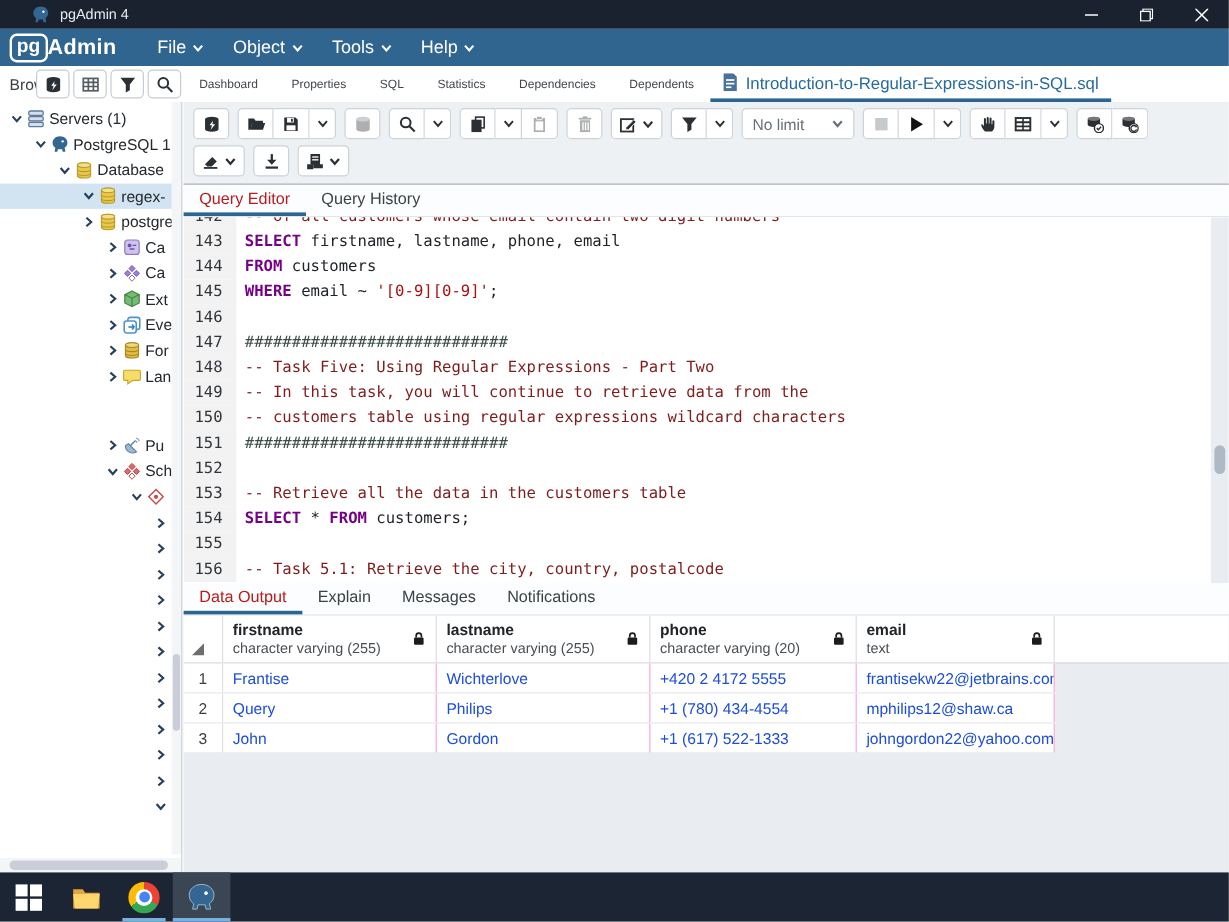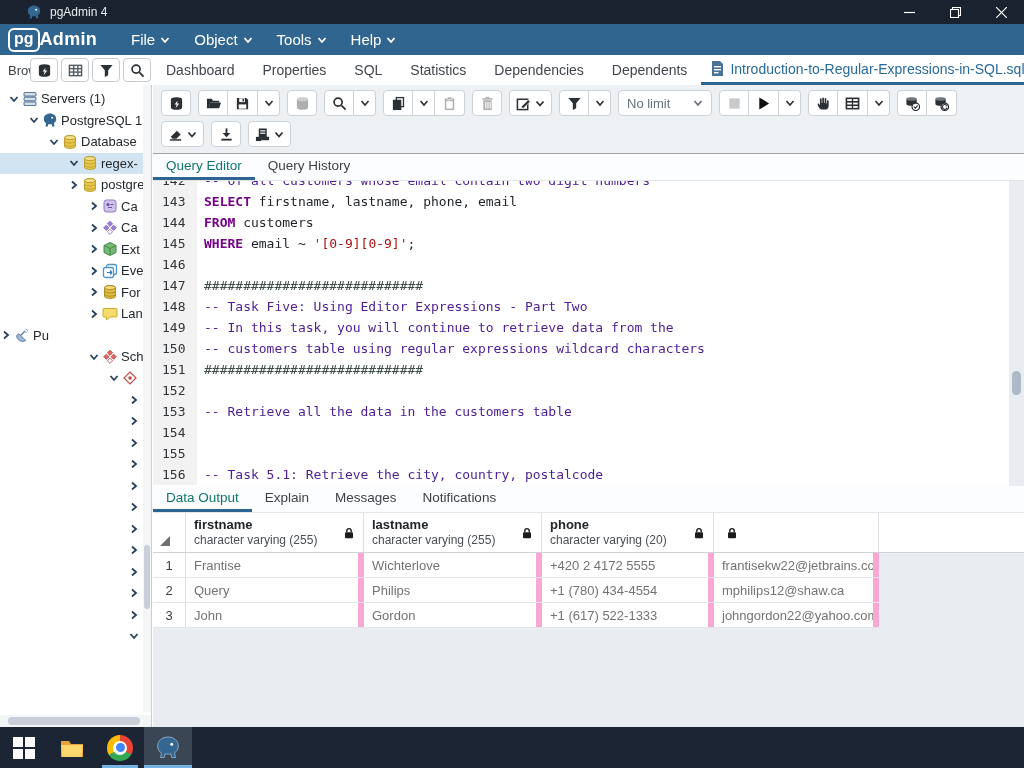--- a/index.html
+++ b/index.html
@@ -21,21 +21,21 @@
   .menu-item svg { width:10px; height:10px; }
 
   
   .tabbar { position:absolute; left:0; top:55px; width:1024px; height:30px; background:#fff; display:flex; align-items:center; }
   .browser-head { width:152px; display:flex; align-items:center; position:relative; height:100%; flex:none; }
   .browser-title { font-size:13px; color:#3a3f44; margin-left:8px; white-space:nowrap; overflow:hidden; width:24px; }
   .bbtns { display:flex; gap:3px; position:absolute; left:30px; top:3px; }
   .bbtn { width:28px; height:24px; background:#fff; border:1px solid #c6ccd2; border-radius:4px; display:flex; align-items:center; justify-content:center; }
   .bbtn svg { width:15px; height:15px; }
   .main-tabs { display:flex; align-items:center; height:100%; flex:1; }
-  .mtab { padding:0 14px; font-size:14px; color:#41464c; height:100%; display:flex; align-items:center; white-space:nowrap; }
+  .mtab { padding:0 14px; font-size:10px; color:#41464c; height:100%; display:flex; align-items:center; white-space:nowrap; }
   .ftab { display:flex; align-items:center; gap:6px; padding:0 10px; height:100%; font-size:14px; color:#276a9c; border-bottom:3px solid #2c6690; white-space:nowrap; }
   .ftab svg { width:13px; height:15px; }
 
   
   .sidebar { position:absolute; left:0; top:85px; width:152px; height:642px; background:#fff; border-right:1px solid #c9ced3; overflow:hidden; }
   .main { position:absolute; left:153px; top:85px; width:871px; height:642px; display:flex; flex-direction:column; background:#fff; }
 
   
   .toolbar { background:#eef1f4; padding:5px 8px 4px 8px; border-bottom:1px solid #a3a3a3; }
   .trow { display:flex; align-items:center; gap:7px; margin-bottom:5px; }
@@ -50,50 +50,50 @@
   .tbtn.seg { min-width:22px; padding:0 4px; }
   .tbtn.seg svg { width:10px; height:10px; }
   .tbtn.dis svg { opacity:.38; }
   .tbtn.combo { gap:4px; }
   .limit-select { width:94px; height:26px; background:#fff; border:1px solid #ccd2d8; border-radius:4px; display:flex; align-items:center; justify-content:space-between; padding:0 8px; font-size:13px; color:#68707a; }
   .limit-select svg { width:10px; height:10px; }
 
   
   .strip { display:flex; background:#fcfdfe; border-bottom:1px solid #e2e6ea; height:27px; flex:none; }
   .stab { padding:0 13px; font-size:13.5px; color:#3c4248; display:flex; align-items:center; height:100%; border-bottom:3px solid transparent; }
-  .stab.active { color:#0f766e; border-bottom-color:#2c6690; }
+  .stab.active { color:#b91c1c; border-bottom-color:#2c6690; }
 
   
   .editor { height:305px; flex:none; display:flex; overflow:hidden; background:#fff; position:relative; }
   .codewrap { flex:1; overflow:hidden; }
   .codeinner { margin-top:-11px; }
   .cline { display:flex; height:21px; line-height:21px; font-family:"DejaVu Sans Mono","Liberation Mono",monospace; font-size:13px; white-space:pre; }
   .gut { width:44px; flex:none; background:#f2f2f2; color:#30353a; text-align:left; padding-left:9px; }
   .ctext { padding-left:7px; color:#1e2227; }
   .tok-kw { color:#770088; font-weight:bold; }
-  .tok-cm { color:#4c1d95; }
+  .tok-cm { color:#7f1d1d; }
   .tok-str { color:#aa1111; }
   .tok-hash { color:#3d4d45; }
   .ed-scroll { width:15px; flex:none; background:#e9edf2; position:relative; }
   .ed-thumb { position:absolute; left:3px; top:190px; width:9px; height:24px; background:#aeb9c6; border-radius:5px; }
 
   
   .dataout { flex:1; background:#e9ecf0; display:flex; flex-direction:column; overflow:hidden; }
   .gridhead { display:flex; background:#fff; border-bottom:1px solid #cfd3d8; height:40px; flex:none; }
   .corner { width:33px; flex:none; border-right:1px solid #dcdfe3; position:relative; }
   .corner .tri { position:absolute; left:7px; bottom:6px; width:0; height:0; border-bottom:10px solid #6e6e6e; border-left:10px solid transparent; }
   .hcell { border-right:1px solid #dcdfe3; padding:4px 8px 0 8px; display:flex; }
   .hmeta { flex:1; min-width:0; }
   .hname { font-size:13px; font-weight:bold; color:#212529; }
   .htype { font-size:12px; color:#4a4f55; margin-top:1px; white-space:nowrap; }
   .hlock { width:12px; margin-left:4px; margin-top:8px; flex:none; }
   .hlock svg { width:12px; height:12px; }
   .gridrow { display:flex; background:#fff; border-bottom:1px solid #e3e5e8; height:25px; flex:none; width:726px; }
   .rnum { width:33px; flex:none; border-right:1px solid #dcdfe3; font-size:13px; color:#3a3f44; display:flex; align-items:center; justify-content:center; }
-  .dcell { border-right:6px solid #f9a8d4; font-size:13px; color:#737373; display:flex; align-items:center; padding:0 8px; white-space:nowrap; overflow:hidden; }
+  .dcell { border-right:1px solid #f9a8d4; font-size:13px; color:#1d4ed8; display:flex; align-items:center; padding:0 8px; white-space:nowrap; overflow:hidden; }
 
   
   .tree { padding-top:3px; position:relative; height:627px; overflow:hidden; }
   .titem { display:flex; align-items:center; height:21.5px; font-size:13px; color:#24292e; white-space:nowrap; }
   .titem.sel { background:#d2e3f2; }
   .tchev { width:12px; height:12px; flex:none; display:flex; align-items:center; justify-content:center; }
   .tchev svg { width:10px; height:10px; }
   .ticon { width:16px; height:16px; flex:none; margin:0 3px 0 2px; }
   .ticon svg { width:16px; height:16px; }
   .sb-vscroll { position:absolute; right:0; top:0; width:8px; height:627px; background:#f4f5f7; }
@@ -377,21 +377,21 @@
         <span class="tchev">
           <svg viewBox="0 0 10 10" fill="none">
             <polyline points="3,1.5 7,5 3,8.5" stroke="#27415c" stroke-width="1.8"></polyline>
           </svg>
         </span>
         <span class="ticon"><svg viewBox="0 0 16 16">
             <path d="M2 2.5h12a1 1 0 0 1 1 1v6.5a1 1 0 0 1-1 1H8.5L4.5 14v-3H2a1 1 0 0 1-1-1V3.5a1 1 0 0 1 1-1z" fill="#f4dd6a" stroke="#c9a227" stroke-width="0.9"></path>
           </svg></span>
         <span>Lan</span>
       </div>
-      <div class="titem" style="">
+      <div class="titem" style="padding-left: 88px; margin-top: 36px;">
         <span class="tchev">
           <svg viewBox="0 0 10 10" fill="none">
             <polyline points="3,1.5 7,5 3,8.5" stroke="#27415c" stroke-width="1.8"></polyline>
           </svg>
         </span>
         <span class="ticon"><svg viewBox="0 0 16 16" fill="none">
             <path d="M2.5 8.5a6 6 0 0 0 9.3 5L5 6.7a6 6 0 0 0-2.5 1.8z" fill="#9eb6d0" stroke="#5f7fa3" stroke-width="0.9"></path>
             <line x1="6.5" y1="8.5" x2="11" y2="4" stroke="#5f7fa3" stroke-width="1.2"></line>
             <path d="M11.5 2a3.5 3.5 0 0 1 2.5 2.5M11 4.5A2 2 0 0 1 12.3 6" stroke="#7f9bc0" stroke-width="1"></path>
           </svg></span>
@@ -802,27 +802,27 @@
 
   <div class="editor">
     <div class="codewrap">
         <div class="codeinner" id="code">
           <div class="cline"><span class="gut">142</span><span class="ctext"><span class="tok-cm">-- of all customers whose email contain two digit numbers</span></span></div>
           <div class="cline"><span class="gut">143</span><span class="ctext"><span class="tok-kw">SELECT</span><span class="tok-pl"> firstname, lastname, phone, email</span></span></div>
           <div class="cline"><span class="gut">144</span><span class="ctext"><span class="tok-kw">FROM</span><span class="tok-pl"> customers</span></span></div>
           <div class="cline"><span class="gut">145</span><span class="ctext"><span class="tok-kw">WHERE</span><span class="tok-pl"> email ~ </span><span class="tok-str">'[0-9][0-9]'</span><span class="tok-pl">;</span></span></div>
           <div class="cline"><span class="gut">146</span><span class="ctext"></span></div>
           <div class="cline"><span class="gut">147</span><span class="ctext"><span class="tok-hash">############################</span></span></div>
-          <div class="cline"><span class="gut">148</span><span class="ctext"><span class="tok-cm">-- Task Five: Using Editor Expressions - Part Two</span></span></div>
+          <div class="cline"><span class="gut">148</span><span class="ctext"><span class="tok-cm">-- Task Five: Using Regular Expressions - Part Two</span></span></div>
           <div class="cline"><span class="gut">149</span><span class="ctext"><span class="tok-cm">-- In this task, you will continue to retrieve data from the</span></span></div>
           <div class="cline"><span class="gut">150</span><span class="ctext"><span class="tok-cm">-- customers table using regular expressions wildcard characters</span></span></div>
           <div class="cline"><span class="gut">151</span><span class="ctext"><span class="tok-hash">############################</span></span></div>
           <div class="cline"><span class="gut">152</span><span class="ctext"></span></div>
           <div class="cline"><span class="gut">153</span><span class="ctext"><span class="tok-cm">-- Retrieve all the data in the customers table</span></span></div>
-          <div class="cline"><span class="gut">154</span></div>
+          <div class="cline"><span class="gut">154</span><span class="ctext"><span class="tok-kw">SELECT</span><span class="tok-pl"> * </span><span class="tok-kw">FROM</span><span class="tok-pl"> customers;</span></span></div>
           <div class="cline"><span class="gut">155</span><span class="ctext"></span></div>
           <div class="cline"><span class="gut">156</span><span class="ctext"><span class="tok-cm">-- Task 5.1: Retrieve the city, country, postalcode</span></span></div>
         </div>
       </div>
     <div class="ed-scroll">
         <div class="ed-thumb"></div>
       </div>
   </div>
 
   <div class="strip" id="output-tabs">
@@ -861,20 +861,24 @@
           <div class="hmeta">
             <div class="hname">phone</div>
             <div class="htype">character varying (20)</div>
           </div>
           <span class="hlock"><svg viewBox="0 0 12 12">
               <rect x="2" y="5.2" width="8" height="6" rx="1" fill="#1c1c1c"></rect>
               <path d="M3.8 5.2V3.8a2.2 2.2 0 0 1 4.4 0v1.4" fill="none" stroke="#1c1c1c" stroke-width="1.4"></path>
             </svg></span>
         </div>
         <div class="hcell" style="width: 165px;">
+          <div class="hmeta">
+            <div class="hname">email</div>
+            <div class="htype">text</div>
+          </div>
           <span class="hlock"><svg viewBox="0 0 12 12">
               <rect x="2" y="5.2" width="8" height="6" rx="1" fill="#1c1c1c"></rect>
               <path d="M3.8 5.2V3.8a2.2 2.2 0 0 1 4.4 0v1.4" fill="none" stroke="#1c1c1c" stroke-width="1.4"></path>
             </svg></span>
         </div>
       </div>
     <div id="grid-rows">
         <div class="gridrow">
           <div class="rnum">1</div>
           <div class="dcell" style="width:178px">Frantise</div>

